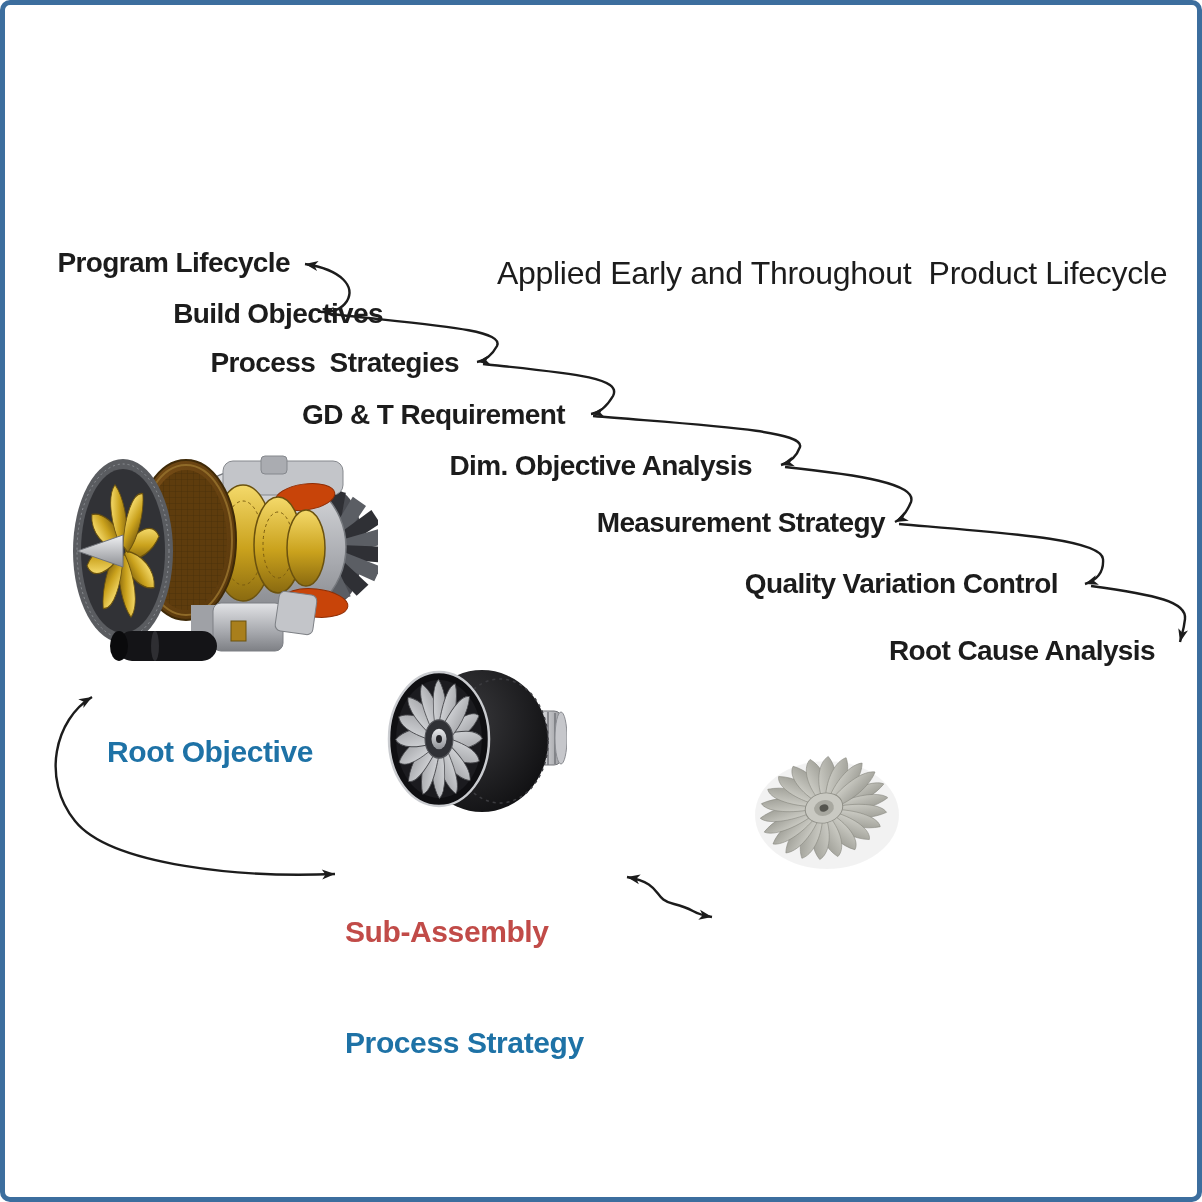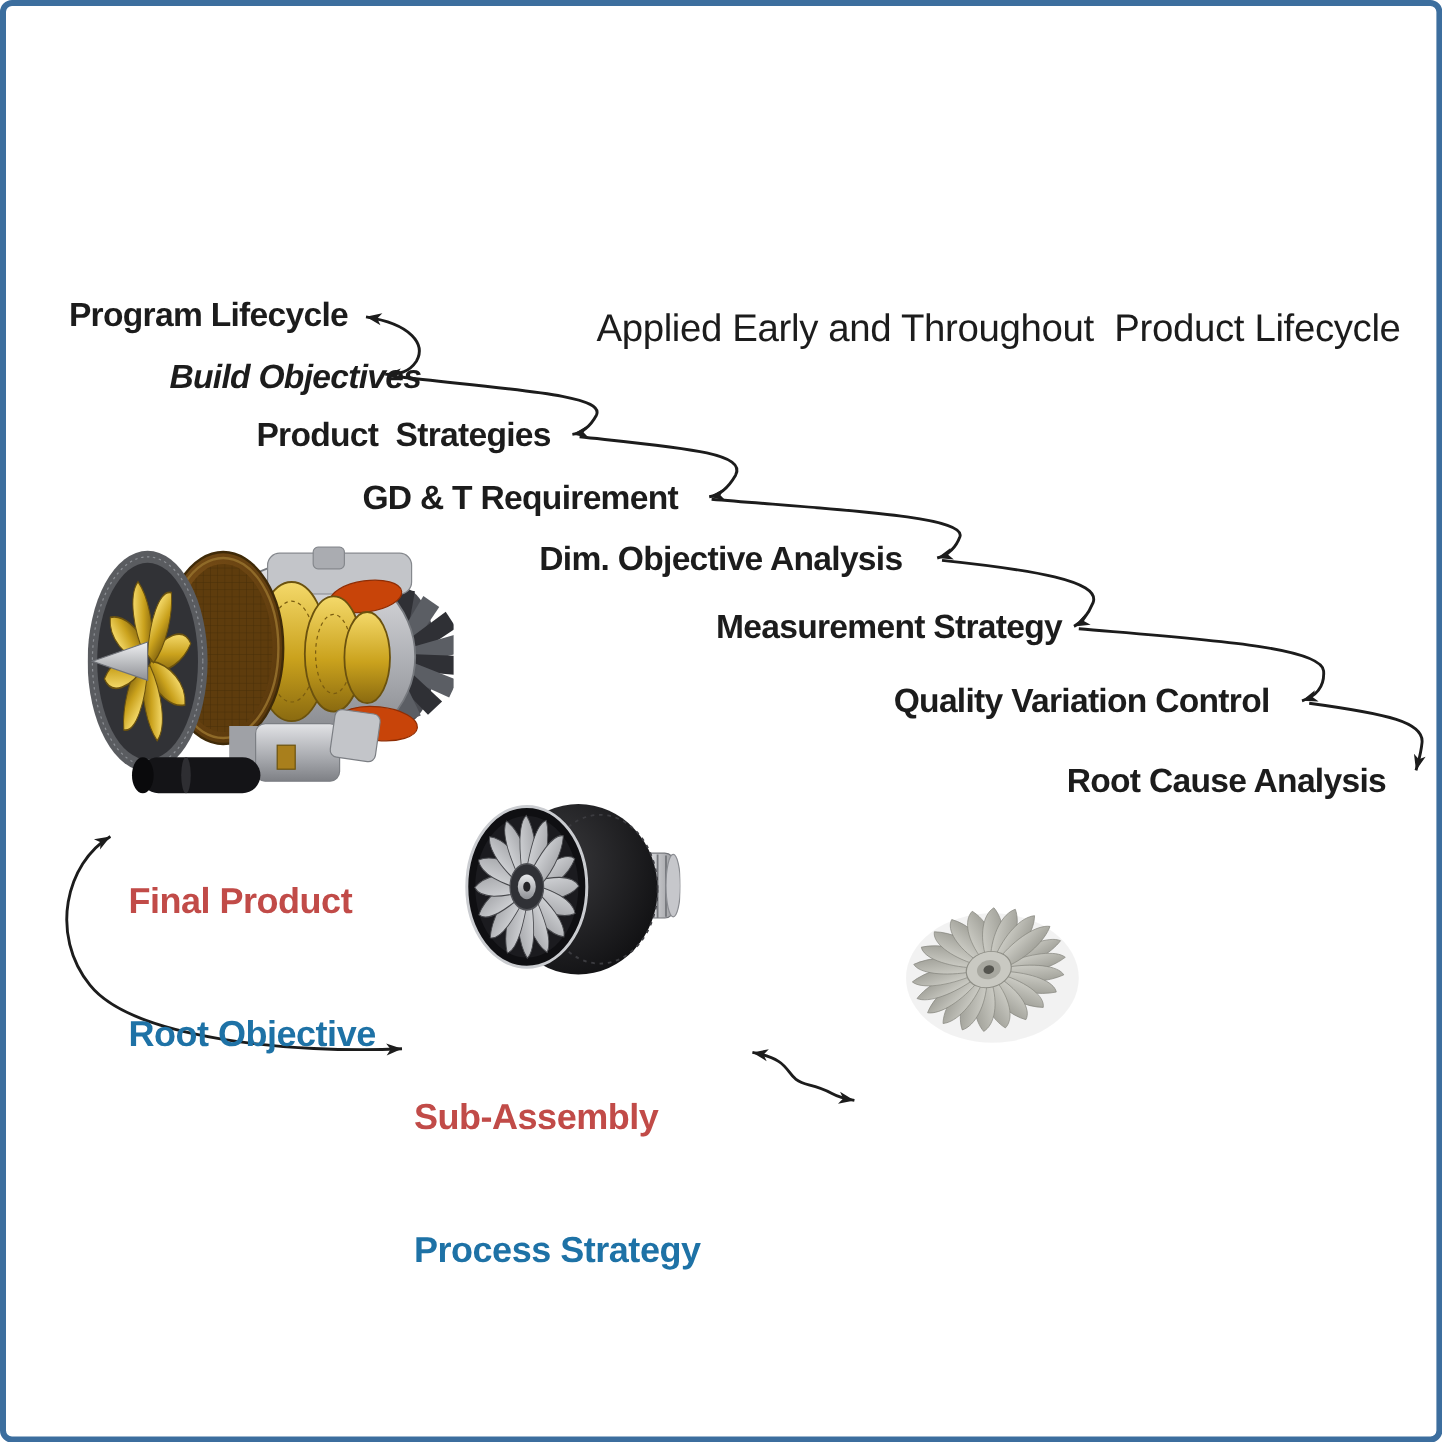--- a/index.html
+++ b/index.html
@@ -11,21 +11,21 @@
   .abs{position:absolute;}
   .title{
     top:250px;left:492px;font-size:32px;font-weight:400;color:var(--ink,#1c1c1c);
     letter-spacing:-0.3px;white-space:pre;
   }
   .cascade-label{
     font-size:28px;font-weight:700;color:var(--ink,#1c1c1c);
     letter-spacing:-0.6px;white-space:pre;line-height:34px;text-align:right;
   }
   .cl-1{top:241px;right:907px;}
-  .cl-2{top:292px;right:846px;font-style:italic;}
+  .cl-2{top:292px;right:814px;}
   .cl-3{top:341px;right:738px;}
   .cl-4{top:393px;right:632px;margin-left:40px;}
   .cl-5{top:444px;right:445px;}
   .cl-6{top:501px;right:312px;}
   .cl-7{top:562px;right:139px;}
   .cl-8{top:629px;right:42px;}
   .product-caption{font-size:30px;font-weight:700;line-height:37px;letter-spacing:-0.4px;white-space:pre;}
   .product-caption .red{display:block;color:var(--red,#C14B48);}
   .product-caption .blue{display:block;color:var(--blue,#1E72A6);}
   .pc-final{top:654px;left:102px;}
@@ -58,21 +58,21 @@
       <path d="M 1086,581 C 1152,590 1182,597 1180,614 C 1179,624 1177,629 1175,637" marker-end="url(#ah)"></path>
       <path d="M 87,692 C 50,714 36,774 70,816 C 106,861 240,873 330,869" marker-start="url(#ahs)" marker-end="url(#ah)"></path>
       <path d="M 622,872 C 660,879 646,894 669,899 C 693,905 684,908 707,912" marker-start="url(#ahs)" marker-end="url(#ah)"></path>
     </g>
   </svg>
 
   <div class="abs title">Applied Early and Throughout  Product Lifecycle</div>
 
   <div class="abs cascade-label cl-1">Program Lifecycle</div>
   <div class="abs cascade-label cl-2">Build Objectives</div>
-  <div class="abs cascade-label cl-3">Product  Strategies</div>
+  <div class="abs cascade-label cl-3">Process  Strategies</div>
   <div class="abs cascade-label cl-4">GD &amp; T Requirement</div>
   <div class="abs cascade-label cl-5">Dim. Objective Analysis</div>
   <div class="abs cascade-label cl-6">Measurement Strategy</div>
   <div class="abs cascade-label cl-7">Quality Variation Control</div>
   <div class="abs cascade-label cl-8">Root Cause Analysis</div>
 
   <svg class="abs" style="left:68px;top:450px;" width="305" height="212" viewBox="0 0 305 212">
     <defs>
       <linearGradient id="gGold" x1="0" y1="0" x2="0" y2="1">
         <stop offset="0" stop-color="#f4d96a"></stop>
@@ -241,21 +241,20 @@
       <use href="#bb" transform="rotate(310.9)" fill="url(#bBlade)" stroke="#84847c" stroke-width="0.6"></use>
       <use href="#bb" transform="rotate(327.3)" fill="url(#bBlade)" stroke="#84847c" stroke-width="0.6"></use>
       <use href="#bb" transform="rotate(343.6)" fill="url(#bBlade)" stroke="#84847c" stroke-width="0.6"></use>
       <circle r="19" fill="#c9c9c2" stroke="#8e8e86"></circle>
       <circle r="10" fill="#a8a8a0"></circle>
       <circle r="4.5" fill="#55554f"></circle>
     </g>
   </svg>
 
   <div class="abs product-caption pc-final">
-    <span class="red">Final Product</span>
     <span class="blue">Root Objective</span>
   </div>
   <div class="abs product-caption pc-sub">
     <span class="red">Sub-Assembly</span>
     <span class="blue">Process Strategy</span>
   </div>
 
 </div>
 
 </body></html>

